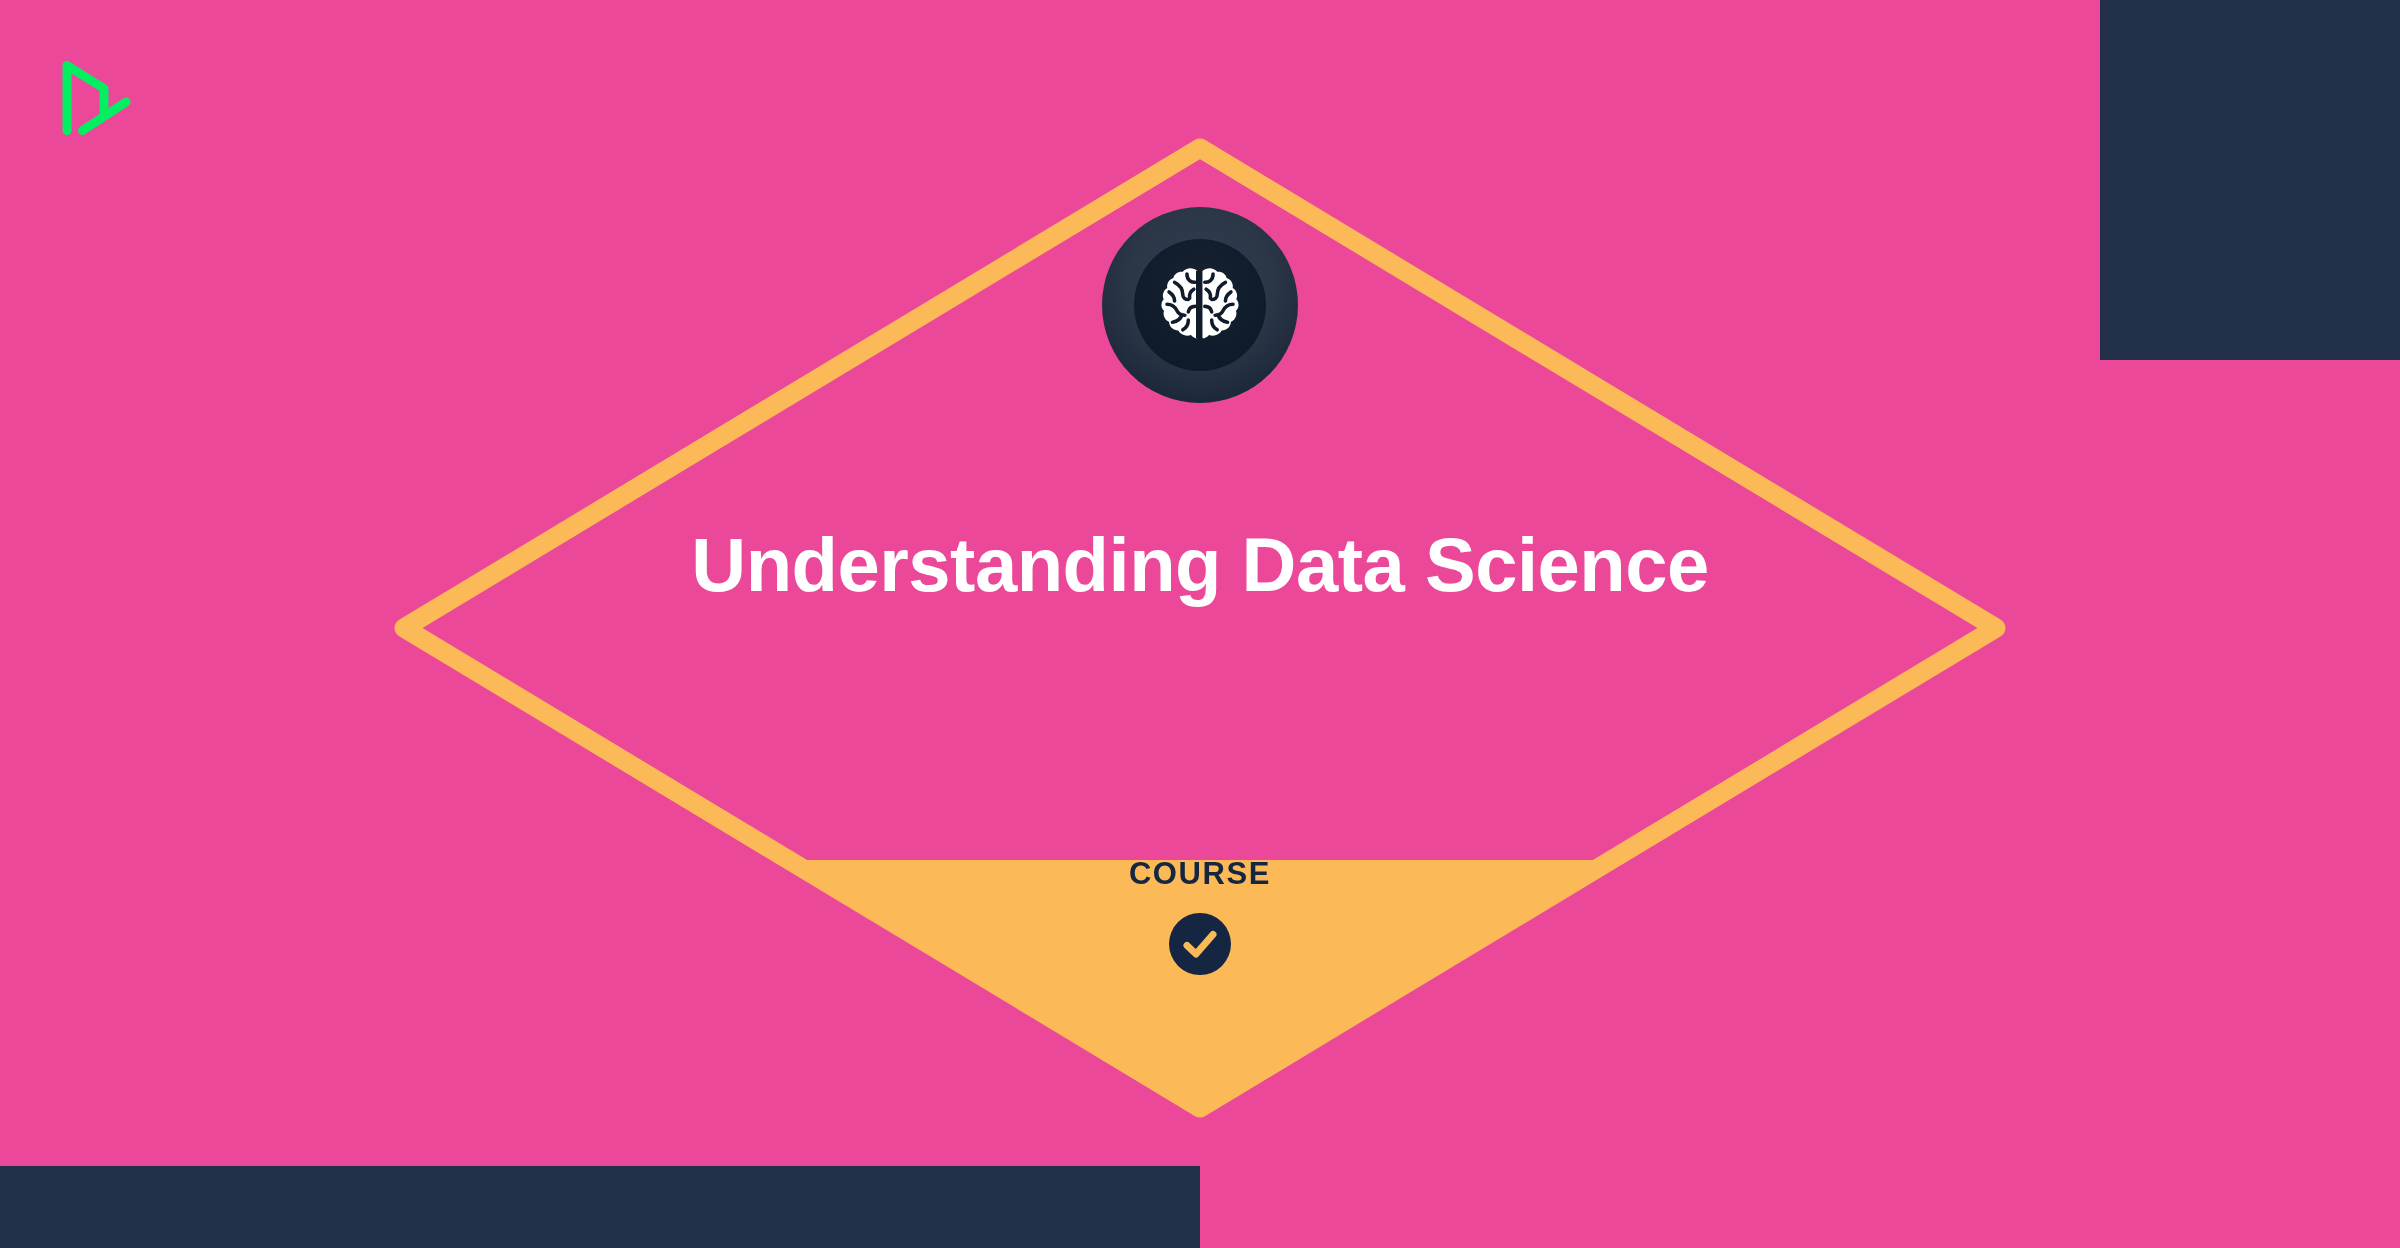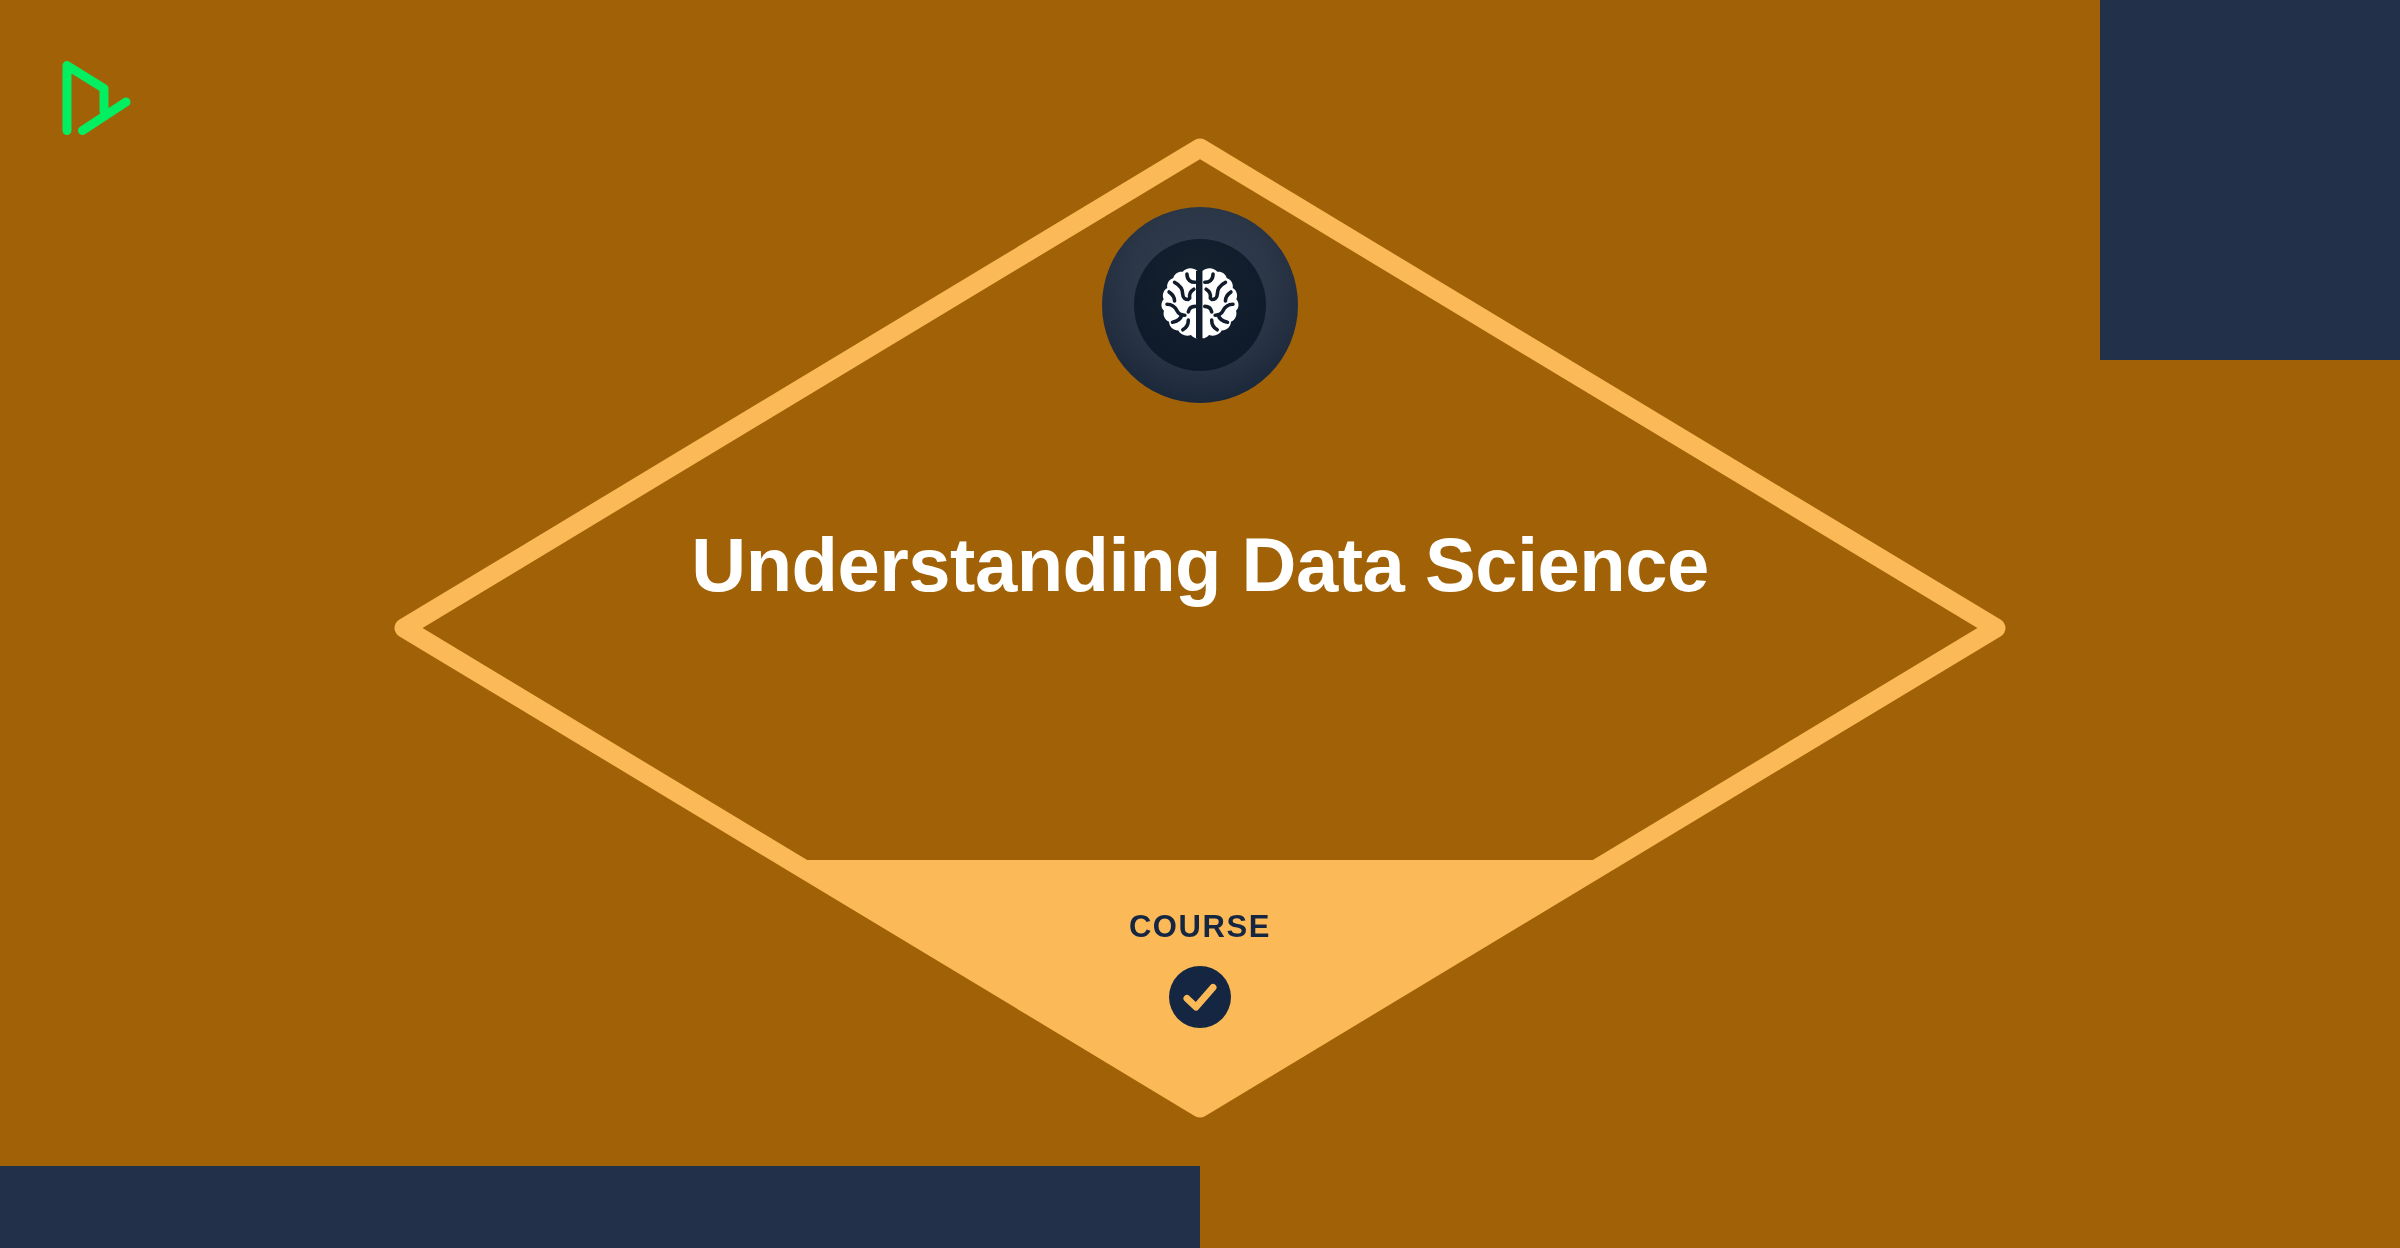--- a/index.html
+++ b/index.html
@@ -14,21 +14,21 @@
     overflow: hidden;
     font-family: "Liberation Sans", sans-serif;
     -webkit-font-smoothing: antialiased;
   }
 
   
   .canvas {
     position: relative;
     width: 2400px;
     height: 1248px;
-    background: #a16207;
+    background: #ec4899;
     overflow: hidden;
   }
 
   
   .deco-block {
     position: absolute;
     background: #22304A;
   }
   .deco-top-right {
     top: 0;
@@ -131,21 +131,21 @@
     font-size: 76px;
     font-weight: bold;
     line-height: 1.18;
     letter-spacing: -0.5px;
   }
 
   
   .badge-footer {
     position: absolute;
     left: 860px;
-    top: 907px;
+    top: 854px;
     width: 680px;
     text-align: center;
   }
   .complete-label {
     color: #152642;
     font-family: "Liberation Sans", sans-serif;
     font-size: 31px;
     font-weight: bold;
     line-height: 1.32;
     letter-spacing: 1.6px;

